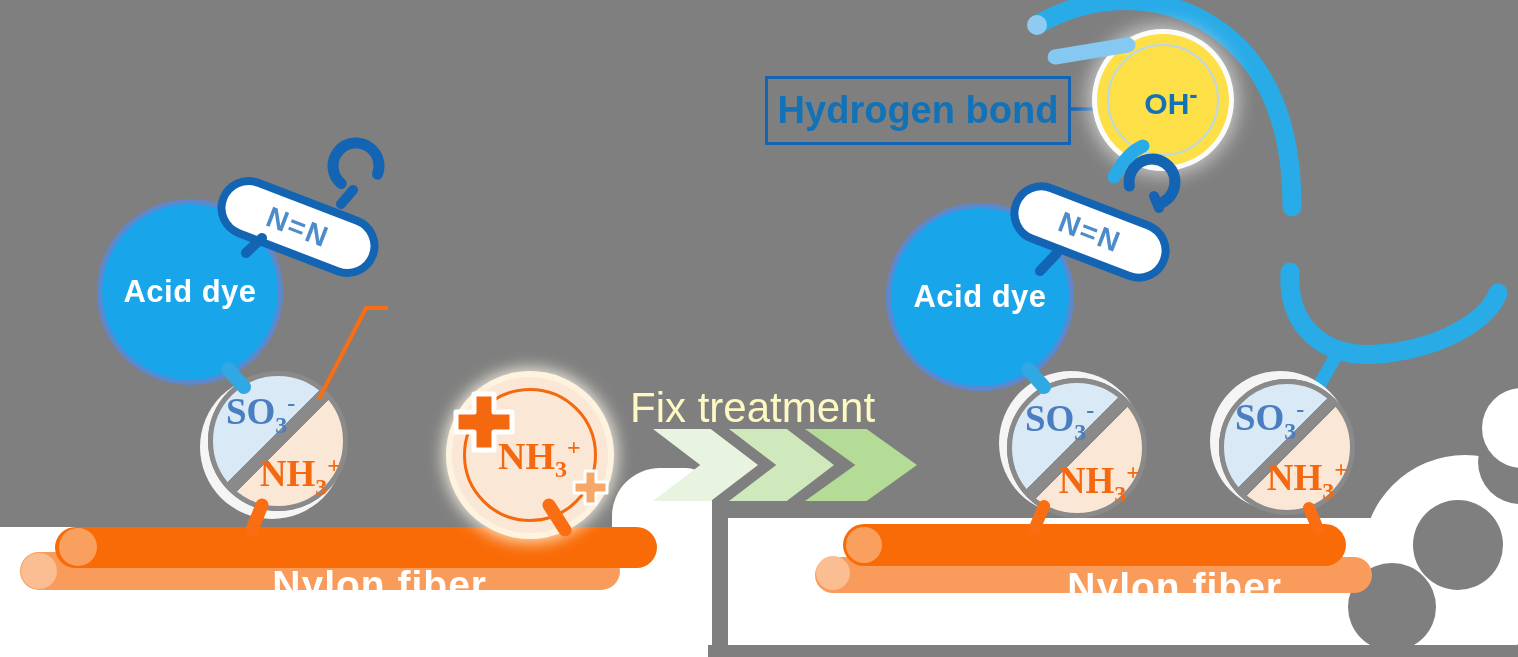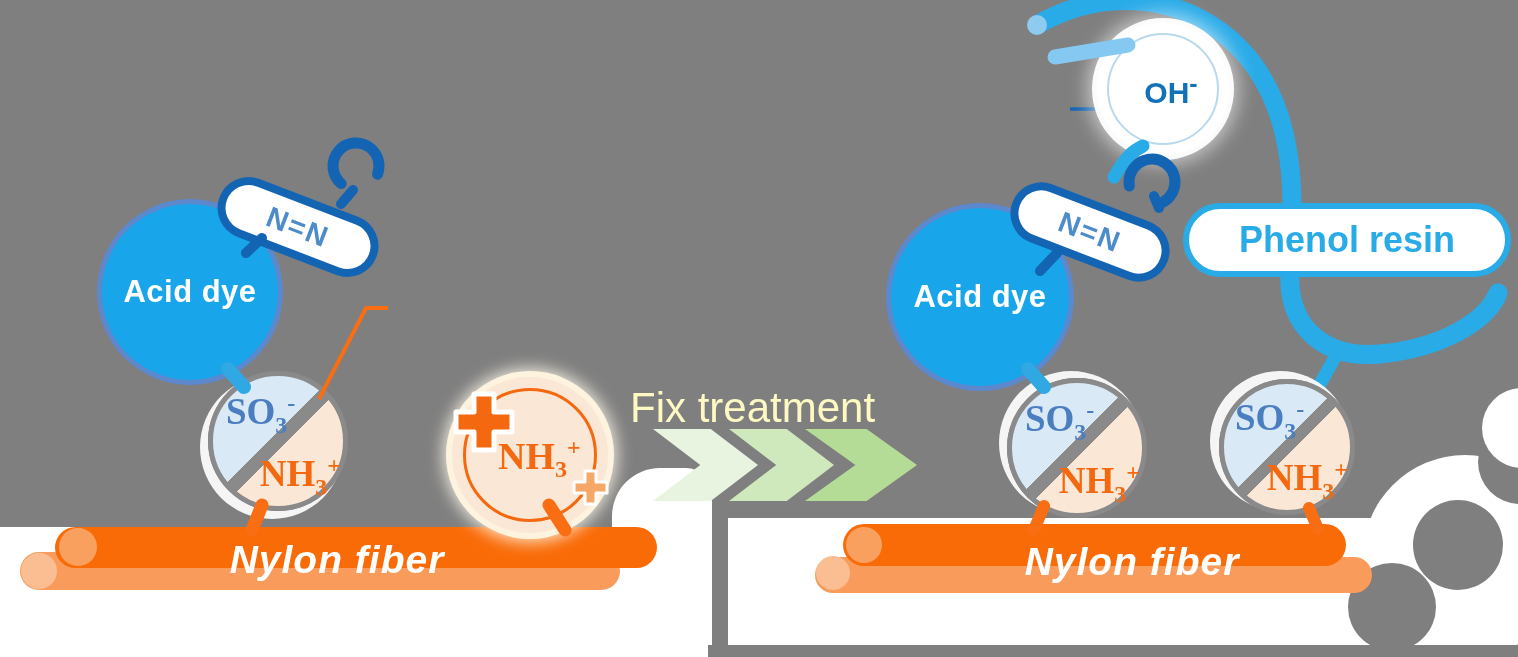--- a/index.html
+++ b/index.html
@@ -54,22 +54,22 @@
   
   #phenol-pill{
     position:absolute;left:1183px;top:203px;width:316px;height:62px;
     background:#fff;border:6px solid #29ABE8;border-radius:37px;
     display:flex;align-items:center;justify-content:center;
     color:#29ABE8;font-weight:bold;font-size:36px;
   }
 
   
   #oh-circle{
-    position:absolute;left:1097px;top:23px;width:132px;height:132px;border-radius:50%;
-    background:#ffffff;
+    position:absolute;left:1097px;top:34px;width:132px;height:132px;border-radius:50%;
+    background:#fde047;
     box-shadow:0 0 0 5px rgba(255,255,255,.95), 0 0 18px 10px rgba(255,255,255,.55);
     display:flex;align-items:center;justify-content:center;
   }
   #oh-circle .ring{position:absolute;inset:10px;border:2px solid #B9D8ED;border-radius:50%;}
   #oh-circle .txt{position:relative;font-weight:bold;font-size:30px;color:#1272B8;margin-left:16px;}
 
   
   .ion-circle{
     position:absolute;border-radius:50%;border:5px solid #8A8A8A;
     background:linear-gradient(135deg,#D9E9F5 0 46.5%,#8A8A8A 46.5% 53.5%,#FBE7D5 53.5% 100%);
@@ -96,22 +96,22 @@
   .bar{position:absolute;}
   #bar-left-light{left:20px;top:552px;width:600px;height:38px;border-radius:19px;background:#F99C5B;}
   #bar-left-bright{left:55px;top:527px;width:602px;height:41px;border-radius:21px;background:#F96B07;}
   #cap-left-bright{left:59px;top:528px;width:38px;height:38px;border-radius:50%;background:#F9A05F;}
   #cap-left-light{left:21px;top:553px;width:36px;height:36px;border-radius:50%;background:#FBBD92;}
   #bar-right-light{left:815px;top:557px;width:557px;height:36px;border-radius:18px;background:#F99C5B;}
   #bar-right-bright{left:843px;top:524px;width:503px;height:42px;border-radius:21px;background:#F96B07;}
   #cap-right-bright{left:846px;top:527px;width:36px;height:36px;border-radius:50%;background:#F9A05F;}
   #cap-right-light{left:816px;top:556px;width:34px;height:34px;border-radius:50%;background:#FBBD92;}
   .nylon-text{
-    position:absolute;width:300px;text-align:center;
-    color:#fff;font-weight:bold;font-style:italic;font-size:39px;letter-spacing:1px;
+    position:absolute;width:300px;text-align:right;
+    color:#fff;font-weight:bold;font-size:39px;letter-spacing:1px;margin-top:25px;
   }
   #nylon-text-left{left:187px;top:538px;}
   #nylon-text-right{left:982px;top:540px;}
 
   
   #fix-label{
     position:absolute;left:630px;top:384px;
     color:#fef9c3;font-size:42px;font-weight:500;letter-spacing:0px;white-space:nowrap;
   }
   .chev{position:absolute;top:429px;height:72px;width:105px;
@@ -168,32 +168,32 @@
   </div>
   <div class="ion-circle z4" id="ion-left">
     <span class="formula so3"><span>SO</span><sub>3</sub><sup>-</sup></span>
     <span class="formula nh3"><span>NH</span><sub>3</sub><sup>+</sup></span>
   </div>
   <div class="z4" id="free-ion">
     <span class="ring"></span>
     <span class="formula nh3f nh3" style="left:46px;top:58px;right:auto;bottom:auto;"><span>NH</span><sub>3</sub><sup>+</sup></span>
   </div>
 
+  <div class="label-box z4" id="hydrogen-box">
+    <span>Hydrogen bond</span>
+  </div>
   <div class="z4" id="oh-circle">
     <span class="ring"></span>
     <span class="txt formula-oh"><span>OH</span><sup>-</sup></span>
   </div>
   <div class="acid-circle z4" id="acid-right">
     <span>Acid dye</span>
   </div>
   <div class="azo-pill z4" id="azo-right">
     <span>N=N</span>
-  </div>
-  <div id="phenol-pill" class="z4">
-    <span>Phenol resin</span>
   </div>
   <div class="ion-circle z4" id="ion-r1">
     <span class="formula so3"><span>SO</span><sub>3</sub><sup>-</sup></span>
     <span class="formula nh3"><span>NH</span><sub>3</sub><sup>+</sup></span>
   </div>
   <div class="ion-circle z4" id="ion-r2">
     <span class="formula so3" style="left:11px;top:13px;"><span>SO</span><sub>3</sub><sup>-</sup></span>
     <span class="formula nh3"><span>NH</span><sub>3</sub><sup>+</sup></span>
   </div>
 

